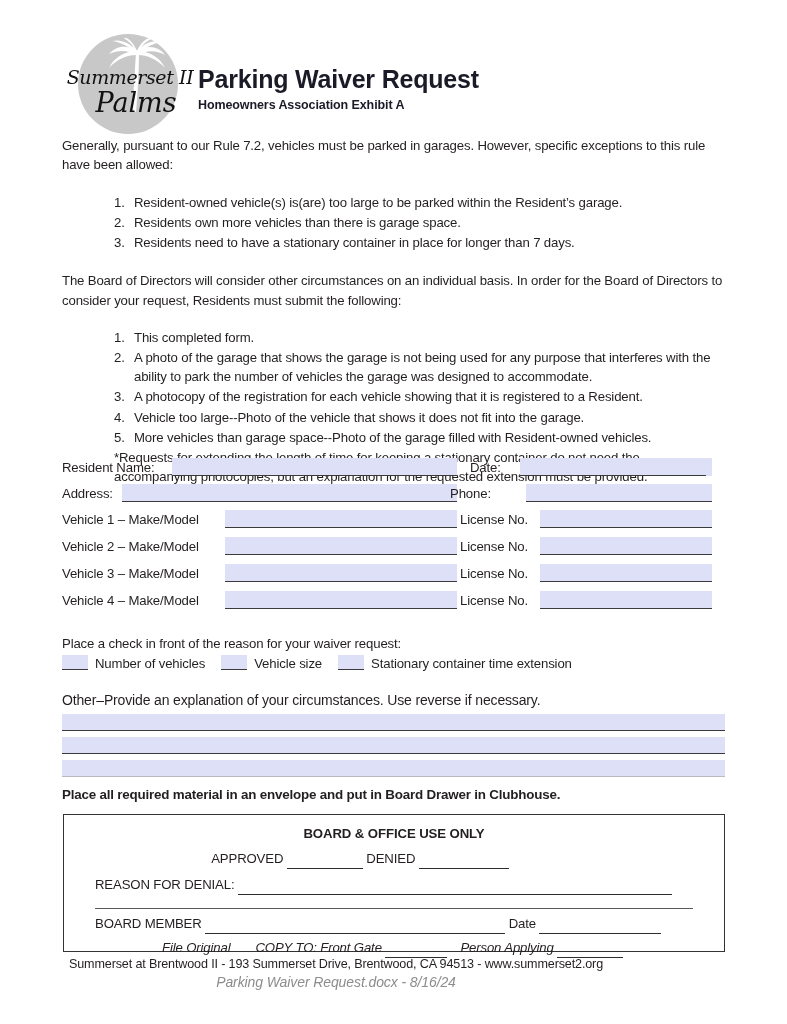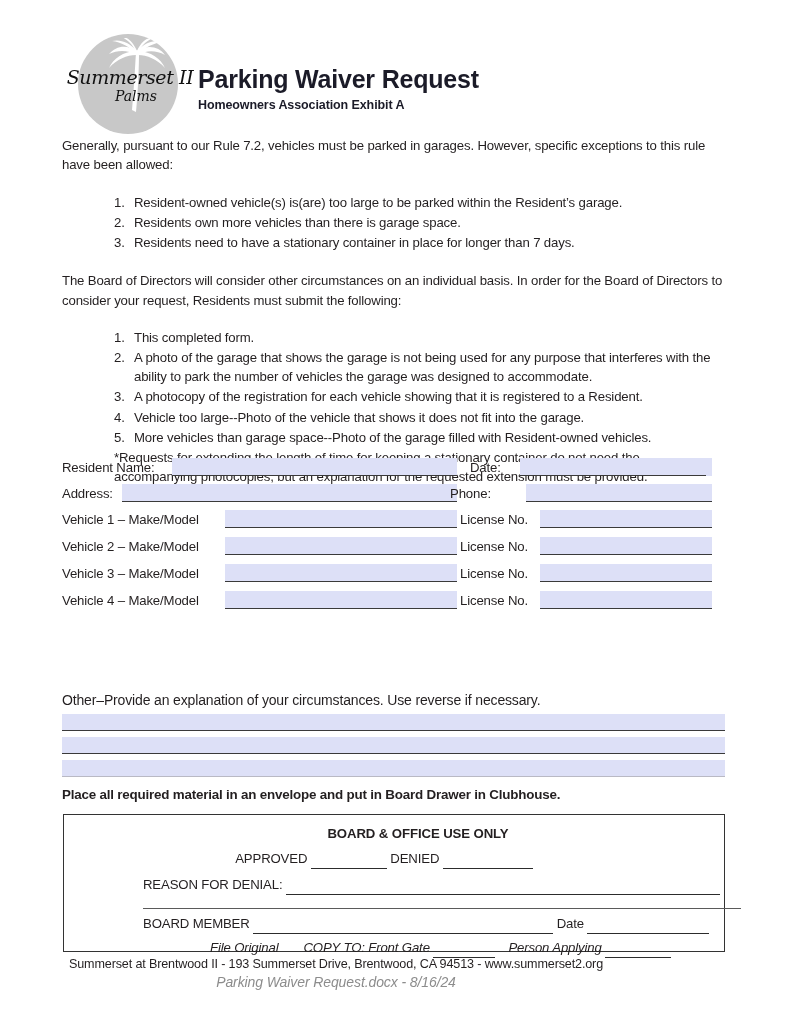--- a/index.html
+++ b/index.html
@@ -63,21 +63,21 @@
     color: #111111;
     line-height: 1.0;
   }
   .logo-text .l1 {
     display: block;
     font-size: 19px;
     letter-spacing: -0.4px;
   }
   .logo-text .l2 {
     display: block;
-    font-size: 14px;
+    font-size: 27px;
     margin-top: 2px;
     margin-left: 12px;
   }
   .title-block {
     position: absolute;
     left: 198px;
     top: 38px;
   }
   .doc-title {
     font-size: 25px;
@@ -242,21 +242,20 @@
 
   
   .board-box {
     position: absolute;
     left: 63px;
     top: 814px;
     width: 662px;
     height: 138px;
     border: 1.6px solid #333333;
     box-sizing: border-box;
-    padding-left: 48px;
   }
   .board-title {
     text-align: center;
     font-size: 13.2px;
     font-weight: bold;
     color: #231f20;
     letter-spacing: -0.1px;
     margin-top: 11px;
   }
   .board-row {
@@ -418,20 +417,26 @@
     </div>
 
     <div class="frow" style="height:27px;">
       <span class="flabel" style="left:0px;">Vehicle 4 – Make/Model</span>
       <span class="fblank ruled" style="left:163px; width:232px;"></span>
       <span class="flabel" style="left:398px;">License No.</span>
       <span class="fblank ruled" style="left:478px; width:172px;"></span>
     </div>
   </div>
 
+  <div class="checksec">
+    <p class="check-prompt">Place a check in front of the reason for your waiver request:</p>
+    <div class="check-row">
+      <span class="cbox"></span><span class="clabel">Number of vehicles</span><span class="cbox"></span><span class="clabel">Vehicle size</span><span class="cbox"></span><span class="clabel">Stationary container time extension</span>
+    </div>
+  </div>
 
   <div class="othersec">
     <p class="other-prompt">Other–Provide an explanation of your circumstances. Use reverse if necessary.</p>
     <div class="other-line"></div>
     <div class="other-line"></div>
     <div class="other-line light"></div>
   </div>
 
   <div class="bold-instruction">Place all required material in an envelope and put in Board Drawer in Clubhouse.</div>
 

